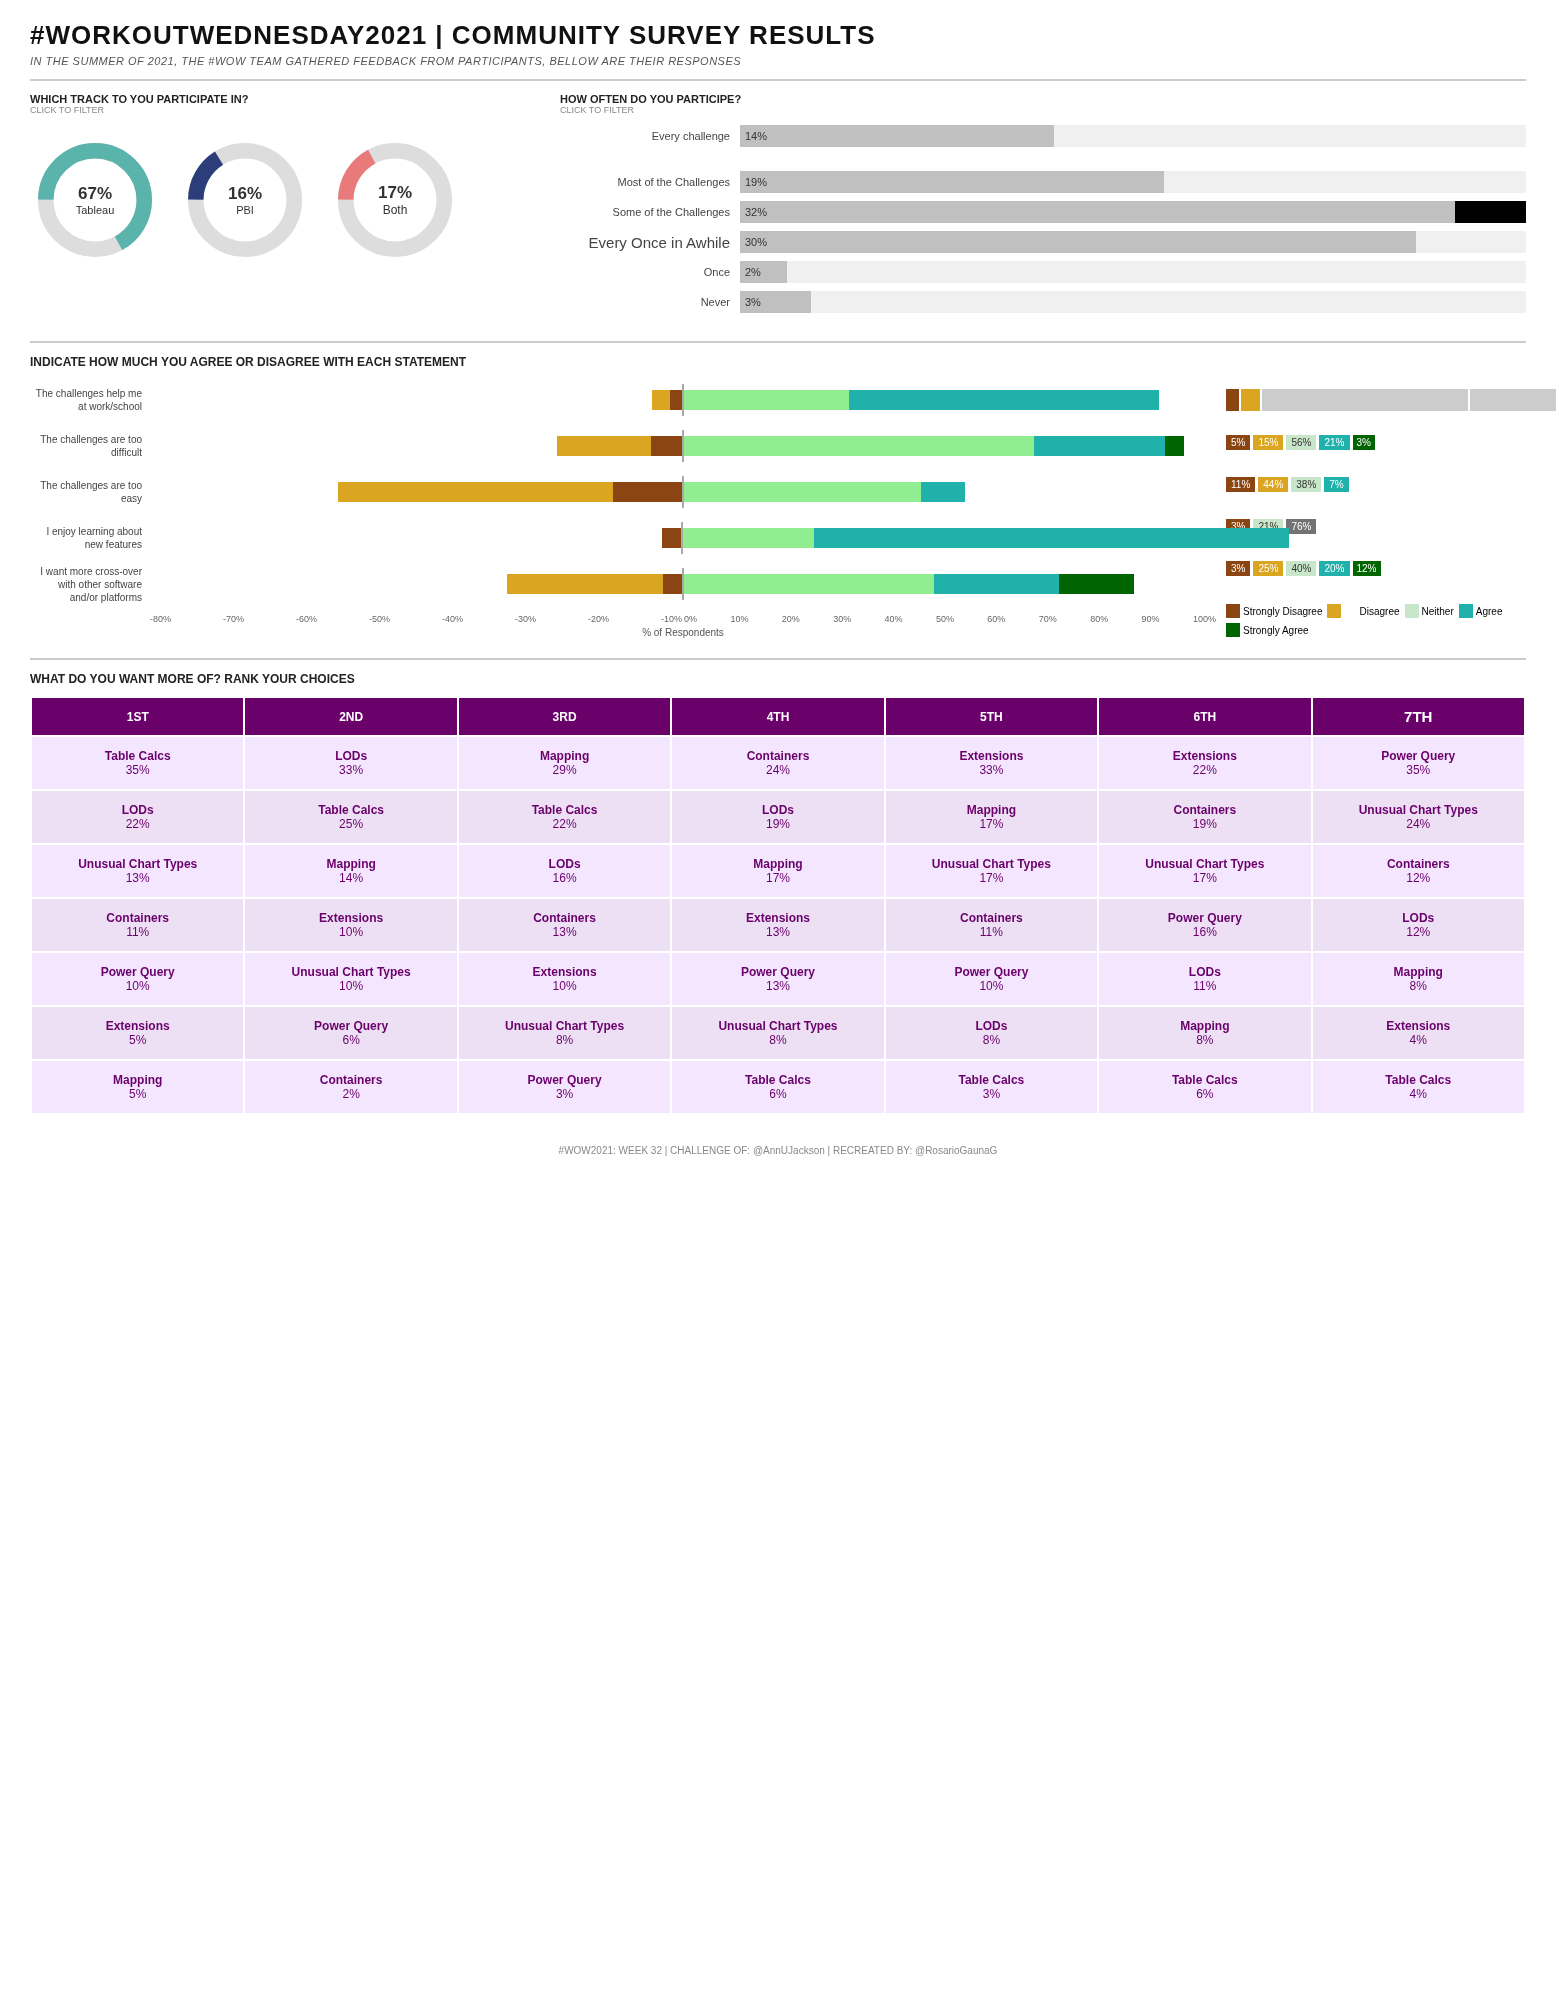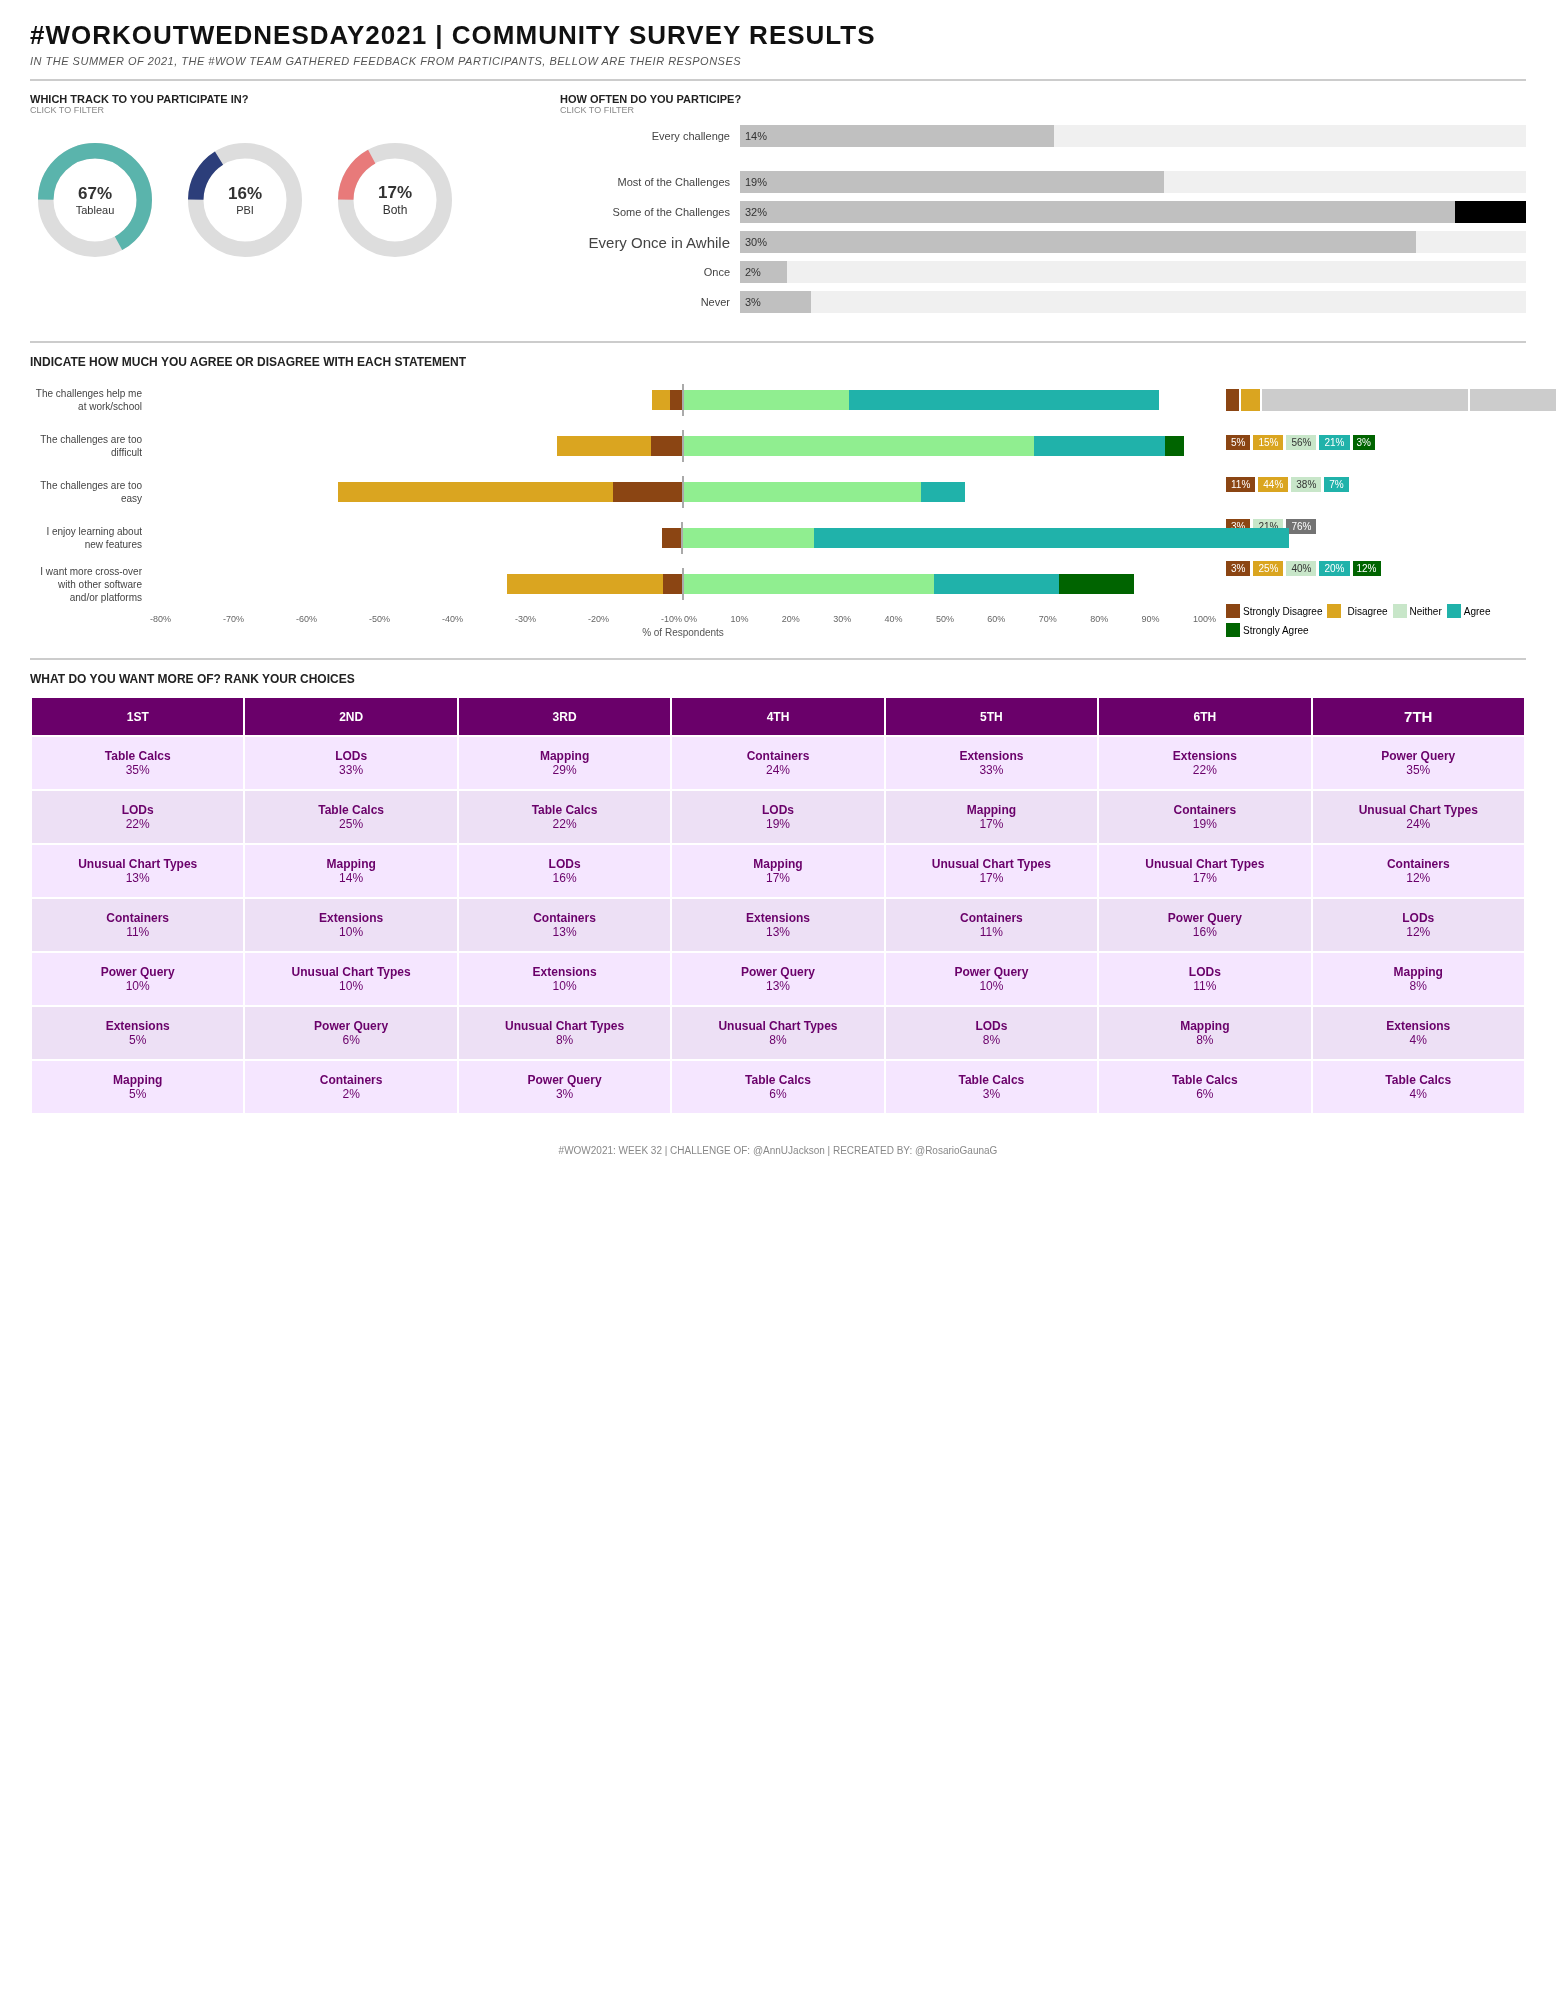--- a/index.html
+++ b/index.html
@@ -326,21 +326,21 @@
             <span style="background:#20B2AA; color:#fff; padding:2px 5px;">20%</span>
             <span style="background:#006400; color:#fff; padding:2px 4px;">12%</span>
           </div>
         </div>
 
         <div style="display:flex; gap:5px; font-size:10px; flex-wrap:wrap; align-items:center; margin-top:10px;">
           <div style="display:flex; align-items:center; gap:3px;">
             <div style="width:14px; height:14px; background:#8B4513;"></div>
             <span>Strongly Disagree</span>
           </div>
-          <div style="display:flex; align-items:center; gap:6px;">
+          <div style="display:flex; align-items:center; gap:18px;">
             <div style="width:14px; height:14px; background:#DAA520;"></div>
             <span>Disagree</span>
           </div>
           <div style="display:flex; align-items:center; gap:3px;">
             <div style="width:14px; height:14px; background:#c8e6c9;"></div>
             <span>Neither</span>
           </div>
           <div style="display:flex; align-items:center; gap:3px;">
             <div style="width:14px; height:14px; background:#20B2AA;"></div>
             <span>Agree</span>

